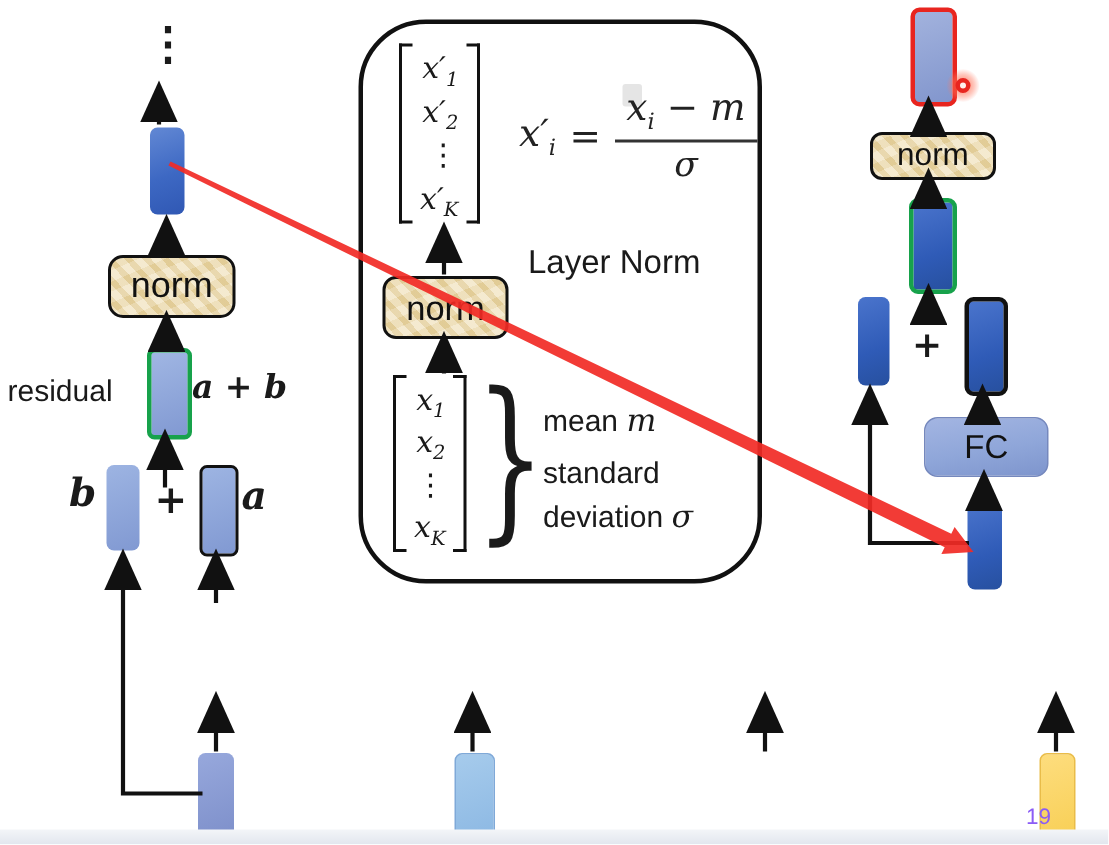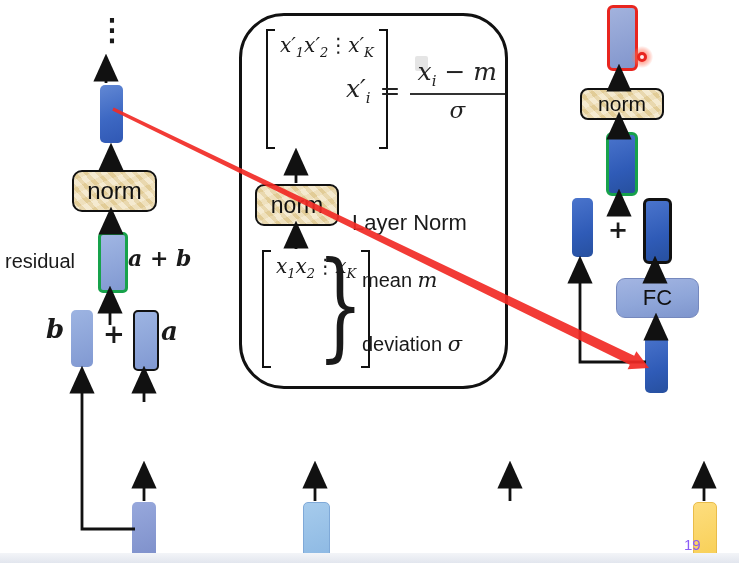--- a/index.html
+++ b/index.html
@@ -17,21 +17,21 @@
                             repeating-linear-gradient(-23deg,rgba(255,255,255,.22) 0 7px,rgba(200,170,100,.12) 7px 13px);
            border:2.5px solid #111;border-radius:10px;font-size:24px;color:#111;}
   
   .panel{position:absolute;left:239px;top:13px;width:263px;height:370px;
          border:3px solid #111;border-radius:45px;background:#fff;}
   
   .vec{position:absolute;display:flex;align-items:stretch;}
   .brk{width:7px;border:2.5px solid #111;}
   .brk.l{border-right:none;}
   .brk.r{border-left:none;}
-  .vcol{display:flex;flex-direction:row;justify-content:space-between;padding:3px 5px;
+  .vcol{display:flex;flex-direction:column;justify-content:space-between;padding:3px 5px;
         font-family:"DejaVu Serif",serif;font-style:italic;font-size:20px;text-align:right;line-height:27px;}
   .vcol sub{font-size:13px;line-height:10px;}
   
   .formula{position:absolute;left:346px;top:57px;display:flex;align-items:center;gap:9px;
            font-family:"DejaVu Serif",serif;font-style:italic;font-size:25px;color:#222;}
   .formula sub{font-size:15px;}
   .ffrac{display:inline-flex;flex-direction:column;align-items:center;}
   .fnum{border-bottom:2.2px solid #333;padding:0 8px 3px;}
   .fden{padding-top:2px;font-size:23px;}
   .mvar{font-family:"DejaVu Serif",serif;font-style:italic;}
@@ -102,38 +102,39 @@
     <span class="ffrac">
       <span class="fnum"><span>x</span><sub>i</sub> <span>− m</span></span>
       <span class="fden">σ</span>
     </span>
   </div>
 
   <div class="normbox" style="left:255px;top:184px;width:80px;height:38px;font-size:23px;border-radius:9px;">
     <span>norm</span>
   </div>
 
-  <div class="lbl" style="left:352px;top:162px;font-size:22px;margin-top:48px;">Layer Norm</div>
+  <div class="lbl" style="left:352px;top:162px;font-size:22px;">Layer Norm</div>
 
   <div class="vec" style="left:262px;top:250px;height:118px;">
     <div class="brk l"></div>
     <div class="vcol">
       <span><span>x</span><sub>1</sub></span>
       <span><span>x</span><sub>2</sub></span>
       <span style="font-style:normal;"><span>⋮</span></span>
       <span><span>x</span><sub>K</sub></span>
     </div>
     <div class="brk r"></div>
   </div>
 
   <div class="lbl" style="left:317px;top:246px;font-family:'DejaVu Serif',serif;font-size:118px;line-height:118px;transform:scaleX(.62);transform-origin:left top;font-weight:normal;">}</div>
 
   <div class="lbl" style="left:362px;top:268px;font-size:20px;">
     <span>mean</span> <span class="mvar" style="font-size:21px;">m</span>
   </div>
+  <div class="lbl" style="left:362px;top:305px;font-size:20px;">standard</div>
   <div class="lbl" style="left:362px;top:332px;font-size:20px;">
     <span>deviation</span> <span class="mvar" style="font-size:21px;">σ</span>
   </div>
 
   <div class="vrect" style="left:607px;top:5px;width:25px;height:60px;background:linear-gradient(160deg,#a2b2dd,#8296cd);border:3px solid #e8251f;border-radius:6px;"></div>
   <div class="glow"></div>
   <div class="glow-ring"></div>
 
   <div class="normbox" style="left:580px;top:88px;width:80px;height:28px;font-size:21px;border-radius:8px;">
     <span>norm</span>

